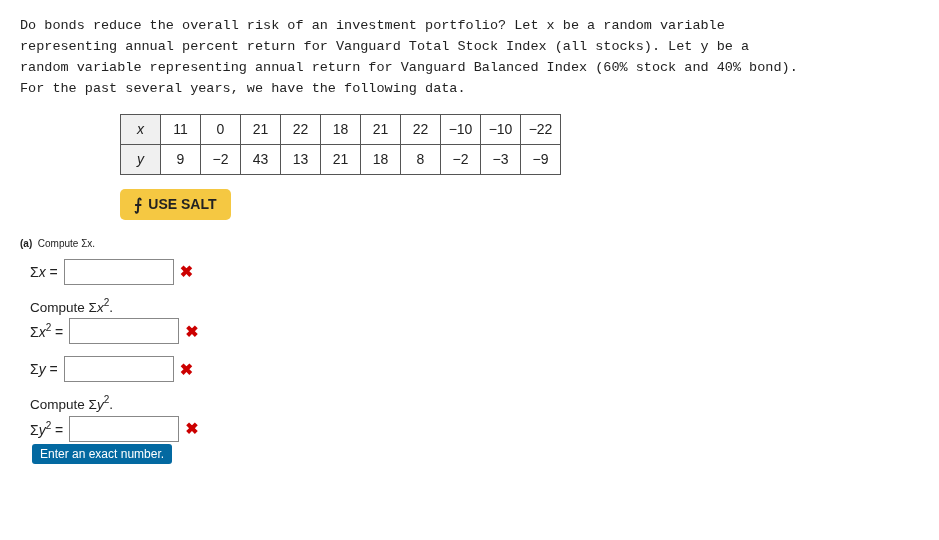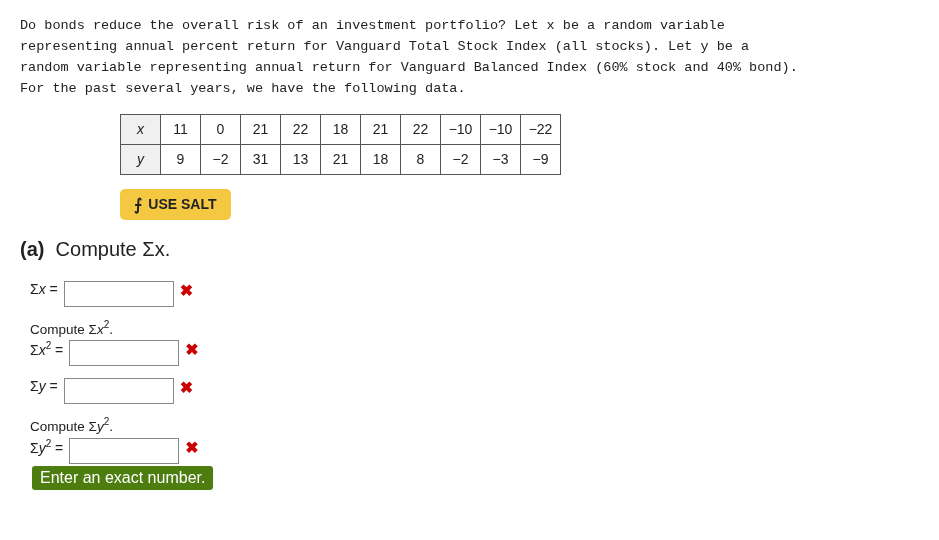--- a/index.html
+++ b/index.html
@@ -65,36 +65,37 @@
       cursor: pointer;
       margin-left: 100px;
       margin-bottom: 18px;
     }
 
     .use-salt-btn .salt-icon {
       font-size: 16px;
     }
 
     .part-label {
-      font-size: 20px;
-      margin-bottom: 20px;
+      font-size: 10px;
+      margin-bottom: 10px;
     }
 
     .compute-block {
       margin-bottom: 12px;
       margin-left: 10px;
     }
 
     .compute-label {
       font-size: 13.5px;
       margin-bottom: 4px;
     }
 
     .compute-row {
       display: flex;
+      align-items: center;
       gap: 6px;
       font-size: 14px;
     }
 
     .compute-row input {
       width: 110px;
       height: 26px;
       border: 1px solid #888;
       padding: 2px 6px;
       font-size: 14px;
@@ -106,23 +107,23 @@
       font-size: 16px;
       font-weight: bold;
     }
 
     .eq-label {
       font-size: 14px;
     }
 
     .tooltip-box {
       display: inline-block;
-      background: #4d7c0f;
+      background: #0369a1;
       color: #fff;
-      font-size: 16px;
+      font-size: 12px;
       padding: 3px 8px;
       border-radius: 3px;
       margin-left: 2px;
       margin-top: 2px;
     }
 
     sup {
       font-size: 10px;
     }
   </style>
@@ -148,21 +149,21 @@
         <td>21</td>
         <td>22</td>
         <td>−10</td>
         <td>−10</td>
         <td>−22</td>
       </tr>
       <tr>
         <td class="label-cell"><em>y</em></td>
         <td>9</td>
         <td>−2</td>
-        <td>31</td>
+        <td>43</td>
         <td>13</td>
         <td>21</td>
         <td>18</td>
         <td>8</td>
         <td>−2</td>
         <td>−3</td>
         <td>−9</td>
       </tr>
     </tbody>
   </table>

